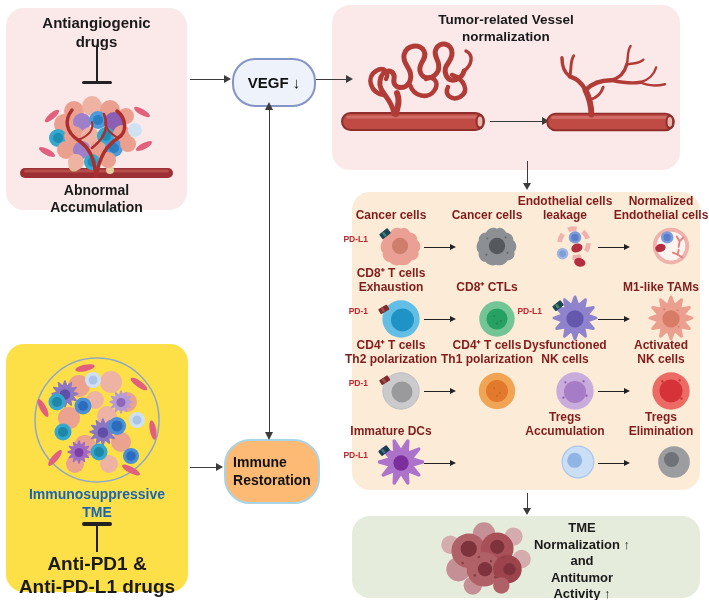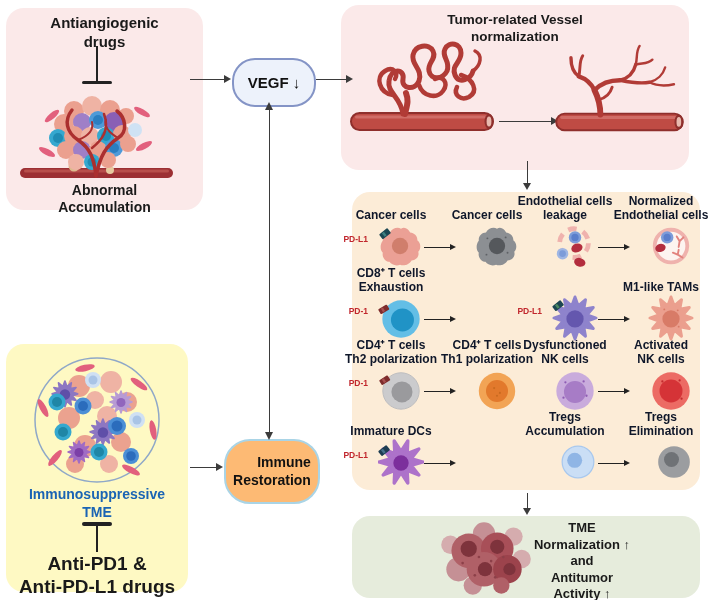--- a/index.html
+++ b/index.html
@@ -1,35 +1,35 @@
 <!DOCTYPE html>
 <html><head>
 <meta charset="utf-8">
 <style>
   html,body { margin:0; padding:0; background:#ffffff; }
   .stage { position:relative; width:709px; height:600px; background:#fff;
            font-family:"Liberation Sans", sans-serif; overflow:hidden; }
   .panel { position:absolute; border-radius:18px; }
-  #box-antiangiogenic { left:6px; top:8px; width:197px; height:202px; background:#fbe9e9; }
-  #box-vessel        { left:341px; top:5px; width:348px; height:165px; background:#fbe9e9;text-decoration:underline; }
+  #box-antiangiogenic { left:6px; top:8px; width:181px; height:202px; background:#fbe9e9; }
+  #box-vessel        { left:332px; top:5px; width:348px; height:165px; background:#fbe9e9;text-decoration:underline; }
   #box-cells         { left:352px; top:192px; width:348px; height:298px; background:#fcecd7; }
-  #box-tme           { left:6px; top:344px; width:182px; height:248px; background:#fef9c3; }
+  #box-tme           { left:6px; top:344px; width:182px; height:248px; background:#fde047; }
   #box-outcome       { left:352px; top:516px; width:348px; height:82px; background:#e6ecdc; }
 
   .ctr { position:absolute; left:0; width:100%; text-align:center; font-weight:bold; color:#1a1a1a; white-space:pre-line; }
   .title15 { top:6px; font-size:15px; line-height:1.25; }
   .cap14   { top:174px; font-size:14px; line-height:1.2; }
   .title13 { top:7px; font-size:13.5px; line-height:1.25; }
   .lbl-tme { top:142px; font-size:14px; line-height:1.28; color:#1a64b4; }
   .lbl-drugs { top:208px; font-size:19px; line-height:1.22; }
   .txt-e { position:absolute; left:150px; top:4px; width:160px; text-align:center;
            font-weight:bold; font-size:13px; line-height:1.27; white-space:pre-line; color:#1a1a1a; }
 
   .node { position:absolute; display:flex; align-items:center; justify-content:center;
-          text-align:right; font-weight:bold; white-space:pre-line; color:#111; }
+          text-align:left; font-weight:bold; white-space:pre-line; color:#111; }
   #node-vegf { left:232px; top:58px; width:80px; height:45px; background:#edf2fb;
                border:2px solid #8494c6; border-radius:23px; font-size:15px; }
   #node-restoration { left:224px; top:439px; width:92px; height:61px; background:#fdba74;
                border:2px solid #a9d4e6; border-radius:26px; font-size:14px; line-height:1.28; }
 
   .arr-h { position:absolute; height:0; border-top:1.8px solid #3b3b3b; }
   .arr-h::after { content:""; position:absolute; right:-7px; top:-4.9px;
     border-left:7px solid #3b3b3b; border-top:4px solid transparent; border-bottom:4px solid transparent; }
   #arrow-a-vegf   { left:190px; top:79px; width:34px; }
   #arrow-vegf-b   { left:316px; top:79px; width:30px; }
@@ -54,21 +54,21 @@
   #inhibit-tme { left:76px; top:178px; width:30px; height:30px; }
   #inhibit-tme .stem { top:3px; height:27px; }
   #inhibit-tme .bar { top:0; }
 
   .cells-grid { position:absolute; left:6px; right:6px; top:2px;
     display:grid; grid-template-columns:1fr 1fr; column-gap:12px; grid-auto-rows:72px; }
   .cell-item { display:grid; grid-template-columns:1fr 30px 1fr; }
   .half { display:flex; flex-direction:column; align-items:center; justify-content:flex-end; }
   .clabel { width:112px; margin-left:-23px; margin-right:-23px; min-height:29px;
     display:flex; align-items:flex-end; justify-content:center;
-    font-weight:bold; font-size:12px; line-height:1.15; text-align:center; white-space:pre-line; color:#0f172a; }
+    font-weight:bold; font-size:12px; line-height:1.15; text-align:center; white-space:pre-line; color:#7f1d1d; }
   .iconbox { position:relative; height:46px; width:100%; display:flex; align-items:center; justify-content:flex-end; }
   svg.cell { width:46px; height:46px; }
   .pdlbl { position:absolute; top:11px; left:calc(50% - 57px); width:34px; text-align:right;
     color:#c1272d; font-weight:bold; font-size:8.5px; }
   .harrow { align-self:end; margin-bottom:21px; position:relative; height:0;
     border-top:1.6px solid #222; width:100%; }
   .harrow::after { content:""; position:absolute; right:-2px; top:-4.4px;
     border-left:6px solid #222; border-top:3.6px solid transparent; border-bottom:3.6px solid transparent; }
 
   .abs-svg { position:absolute; }
@@ -273,20 +273,32 @@
               <circle cx="24" cy="25" r="19.5" fill="#63bee6"></circle>
                 <circle cx="25.5" cy="26" r="12" fill="#2093c6"></circle>
               <g transform="translate(0,15) rotate(-30)">
                   <rect width="10.5" height="6" rx="1" fill="#7e2c2c"></rect>
                   <rect x="3" y="0.8" width="2.5" height="4.4" fill="#a85050"></rect>
                 </g>
             </svg>
           </div>
         </div>
         <div class="harrow"></div>
+        <div class="half">
+          <div class="clabel">CD8⁺ CTLs</div>
+          <div class="iconbox">
+            <svg class="cell" viewBox="0 0 48 48">
+              <circle cx="24" cy="25" r="18.5" fill="#74c595"></circle>
+                <circle cx="24" cy="25" r="11" fill="#27a163"></circle>
+              <circle cx="21" cy="22" r="1.2" fill="#1d8a52"></circle>
+                <circle cx="28" cy="27" r="1.2" fill="#1d8a52"></circle>
+                <circle cx="24" cy="30" r="1.2" fill="#1d8a52"></circle>
+            </svg>
+          </div>
+        </div>
       </div>
 
       <div class="cell-item">
         <div class="half">
           <div class="iconbox">
             <span class="pdlbl">PD-L1</span>
             <svg class="cell" viewBox="0 0 48 48">
               <use href="#star12" fill="#8e83cc" stroke="#8e83cc" stroke-width="3" stroke-linejoin="round"></use>
               <circle cx="24" cy="25" r="9" fill="#6457ae"></circle>
               <g transform="translate(0,12) rotate(-38)">

